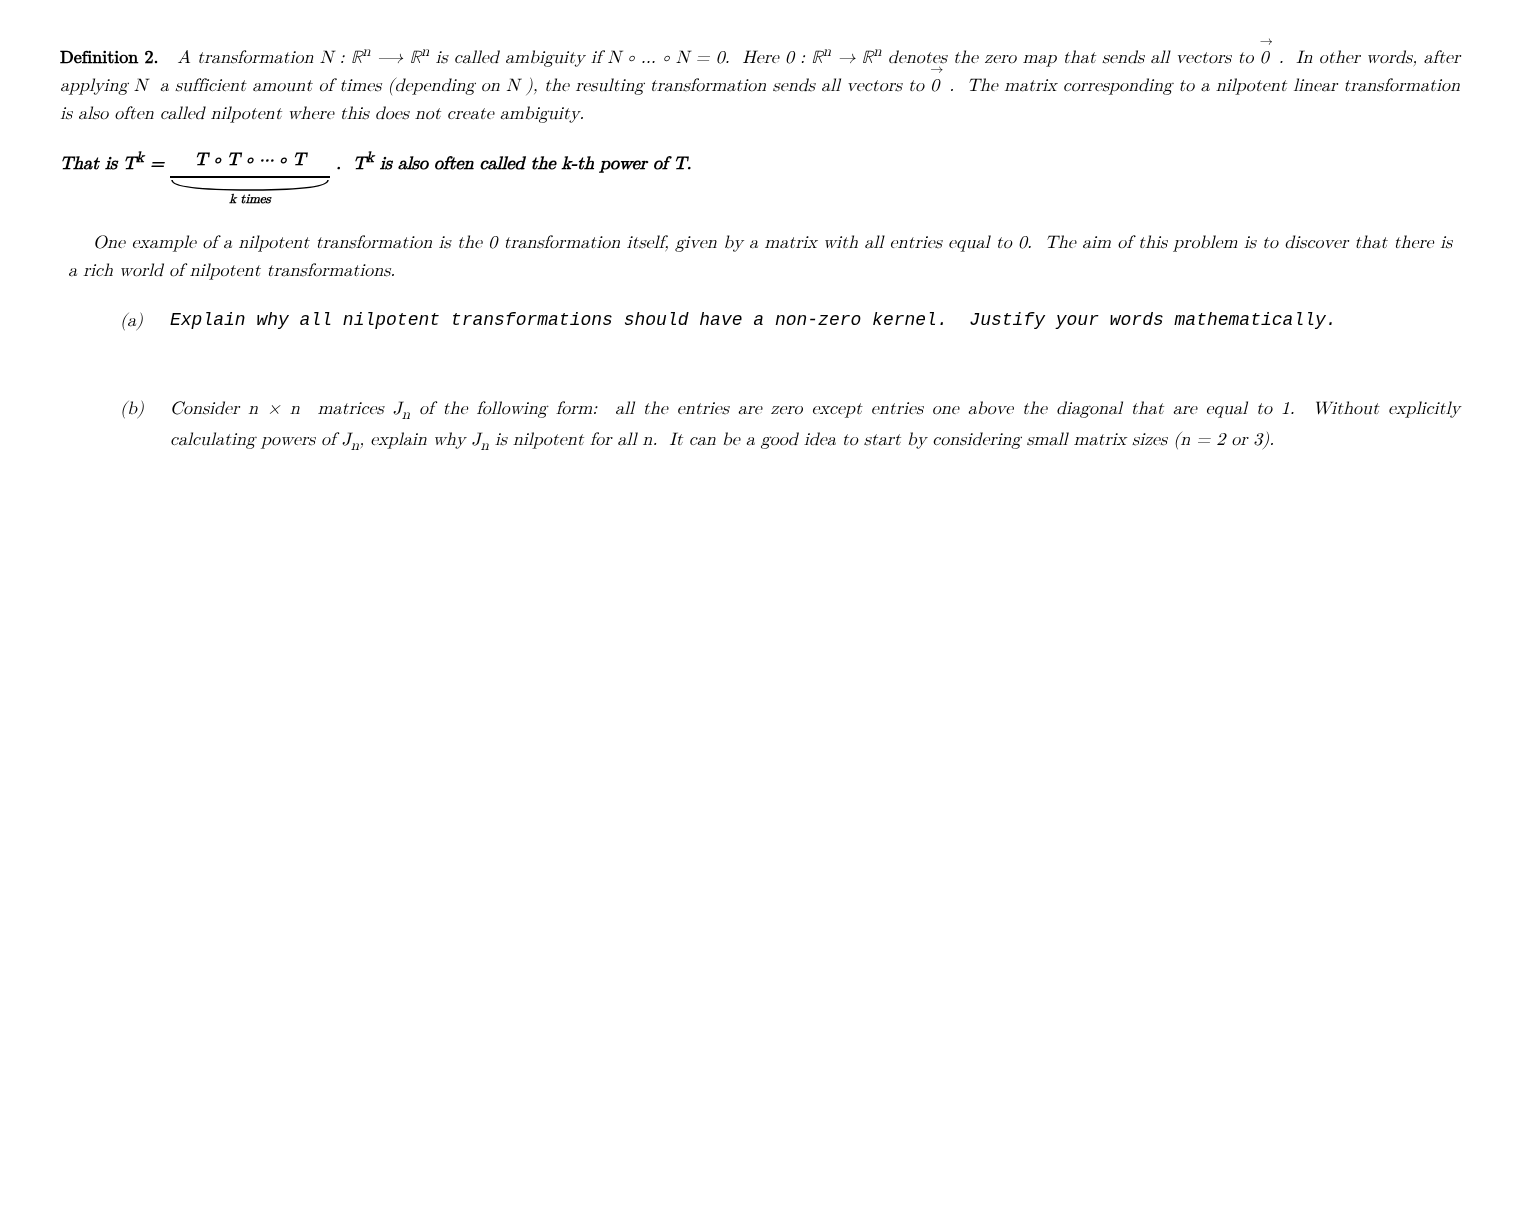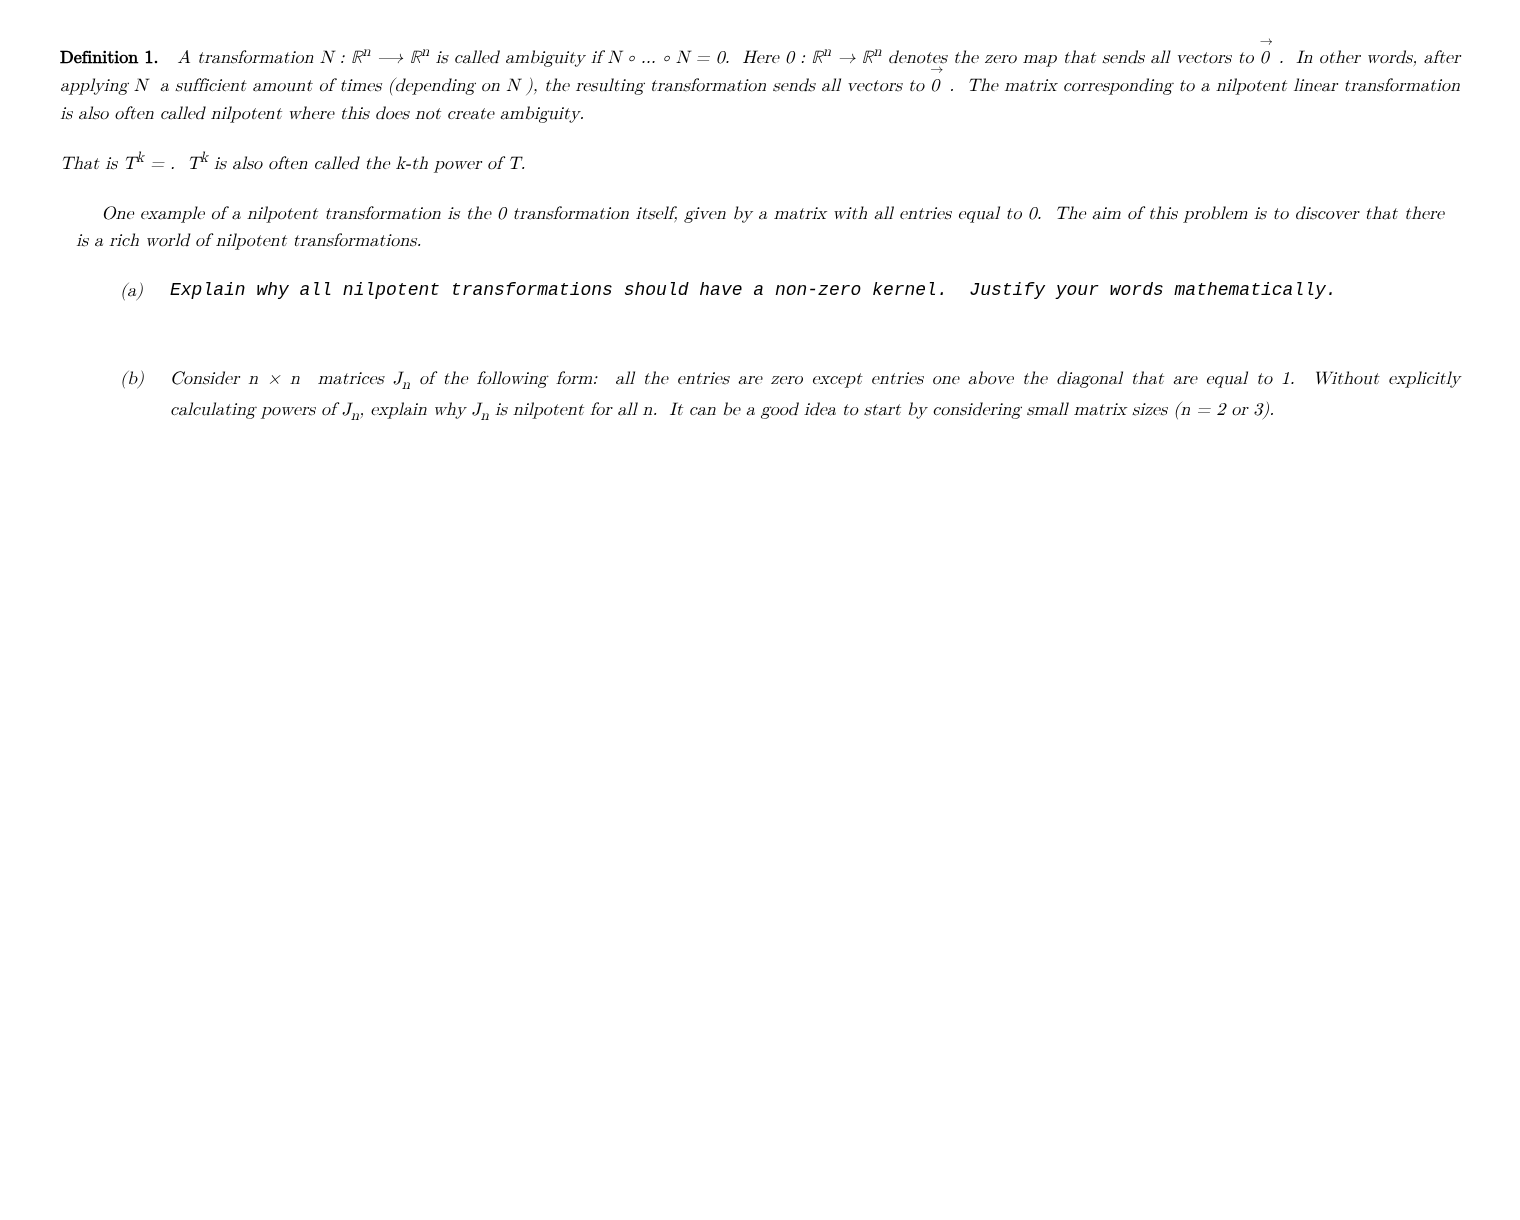--- a/index.html
+++ b/index.html
@@ -34,21 +34,21 @@
       font-size: 18px;
       line-height: 1.55;
     }
 
     .definition-label {
       font-style: normal;
       font-weight: bold;
     }
 
     .paragraph-block {
-      margin: 22px 16px;
+      margin: 22px 8px;
       font-style: italic;
       font-size: 18px;
       text-align: justify;
       line-height: 1.55;
     }
 
     .subpart {
       margin: 18px 0 0 60px;
       font-style: italic;
       font-size: 18px;
@@ -108,40 +108,48 @@
       display: block;
       font-size: 13px;
       font-style: italic;
       text-align: center;
       line-height: 1.2;
     }
 
     .def2-second-line {
       display: block;
       margin-top: 4px;
+      font-weight: bold;
     }
   </style>
 </head>
 <body>
 
 <div class="page">
 
   <div class="definition-block">
     <p class="definition-text">
-      <span class="definition-label">Definition 1.</span>
+      <span class="definition-label">Definition 2.</span>
       <span>&nbsp; A transformation <em>N</em> : ℝ<sup><em>n</em></sup> ⟶ ℝ<sup><em>n</em></sup> is called <em>ambiguity</em> if <em>N</em> ∘ … ∘ <em>N</em> = 0.&nbsp; Here 0 : ℝ<sup><em>n</em></sup> → ℝ<sup><em>n</em></sup>
       denotes the zero map that sends all vectors to <span style="display:inline-block;position:relative;"><em>0</em><span style="position:absolute;top:-12px;left:0;right:0;text-align:center;font-size:13px;font-style:normal;">→</span></span><span style="display:inline-block;width:10px;"></span>.&nbsp; In other words, after applying <em>N</em>&nbsp; a sufficient amount of
       times (depending on <em>N</em>&nbsp;), the resulting transformation sends all vectors to <span style="display:inline-block;position:relative;"><em>0</em><span style="position:absolute;top:-12px;left:0;right:0;text-align:center;font-size:13px;font-style:normal;">→</span></span><span style="display:inline-block;width:10px;"></span>.&nbsp; The matrix corresponding
       to a nilpotent linear transformation is also often called nilpotent where this does not create ambiguity.</span>
     </p>
   </div>
 
   <div class="definition-block">
     <p class="def2-second-line" style="font-style:italic;font-size:18px;text-align:justify;line-height:1.55;padding-left:0;">
       That is <em>T</em><sup><em>k</em></sup> =
+      <span class="underbrace-wrapper">
+        <span class="underbrace-text" style="border-bottom:2px solid #000;padding-bottom:2px;font-style:italic;">T ∘ T ∘ ⋯ ∘ T</span>
+        <svg class="underbrace-svg" width="160" height="14" viewBox="0 0 160 14">
+          <path d="M 2 2 Q 2 12, 80 12 Q 158 12, 158 2" fill="none" stroke="#000" stroke-width="1.5"></path>
+        </svg>
+        <span class="underbrace-caption">k times</span>
+      </span>
       .&nbsp; <em>T</em><sup><em>k</em></sup> is also often called the <em>k</em>-th power of <em>T</em>.
     </p>
   </div>
 
   <div class="paragraph-block">
     <p>
       &nbsp;&nbsp;&nbsp;&nbsp;One example of a nilpotent transformation is the 0 transformation itself, given by a matrix with
       all entries equal to 0.&nbsp; The aim of this problem is to discover that there is a rich world of nilpotent
       transformations.
     </p>

